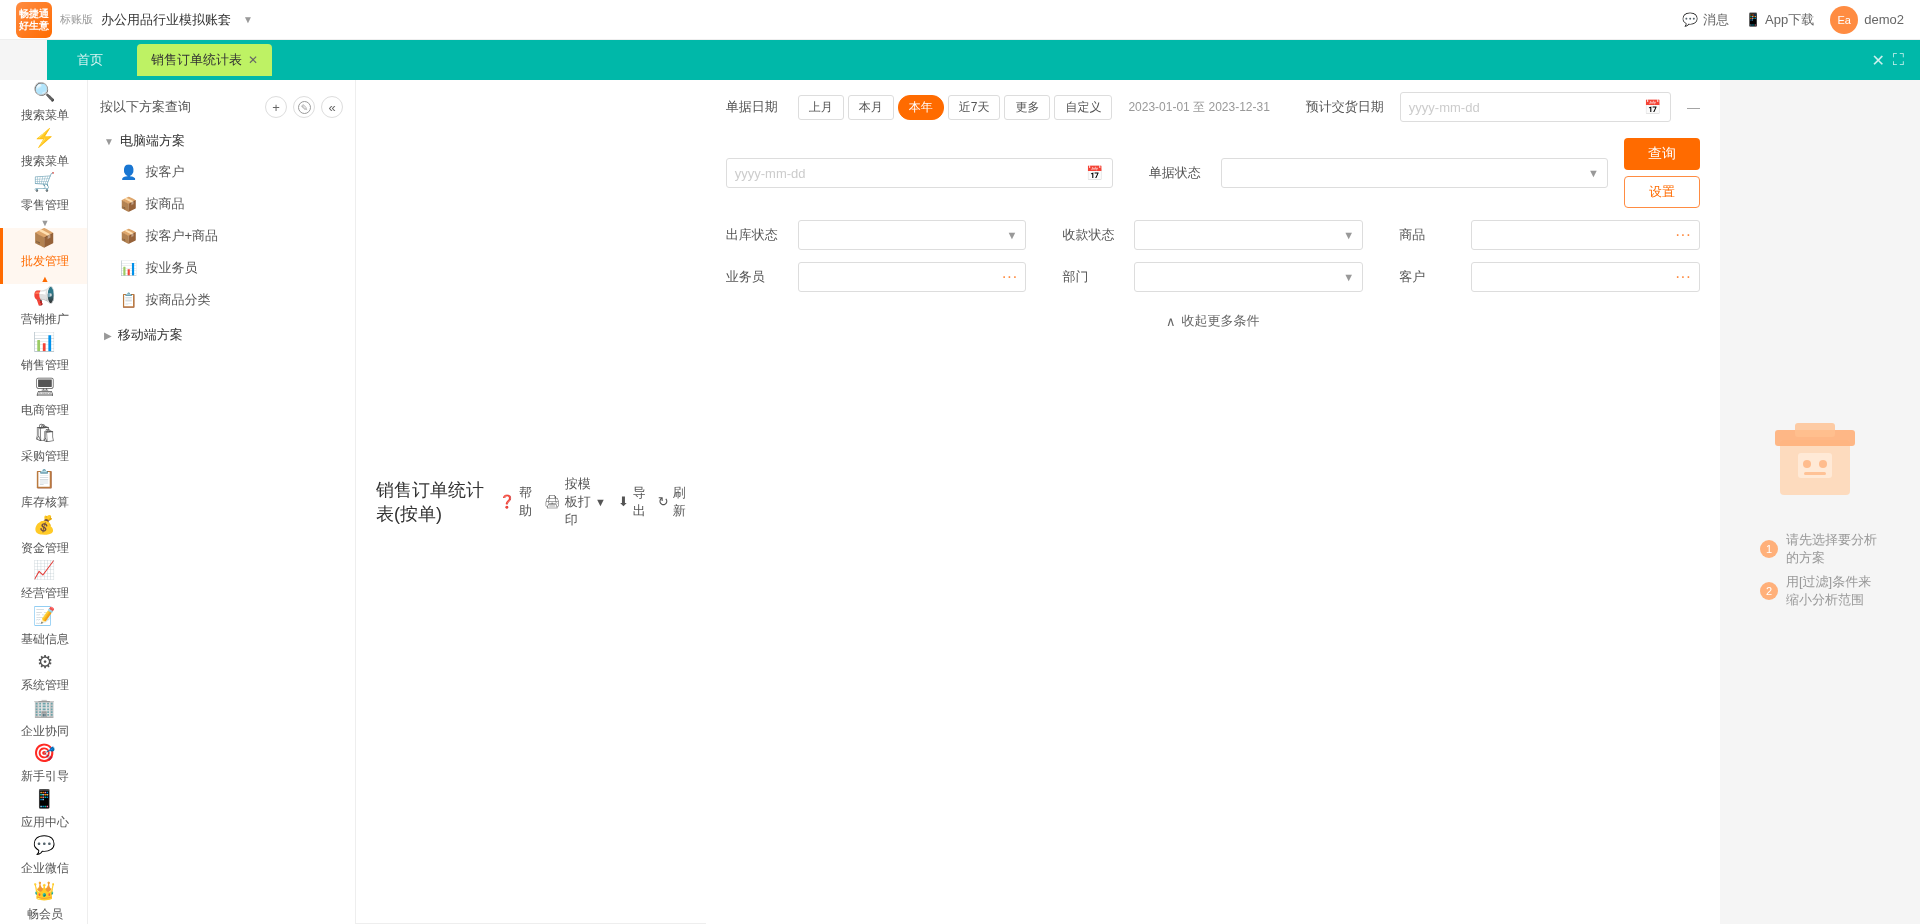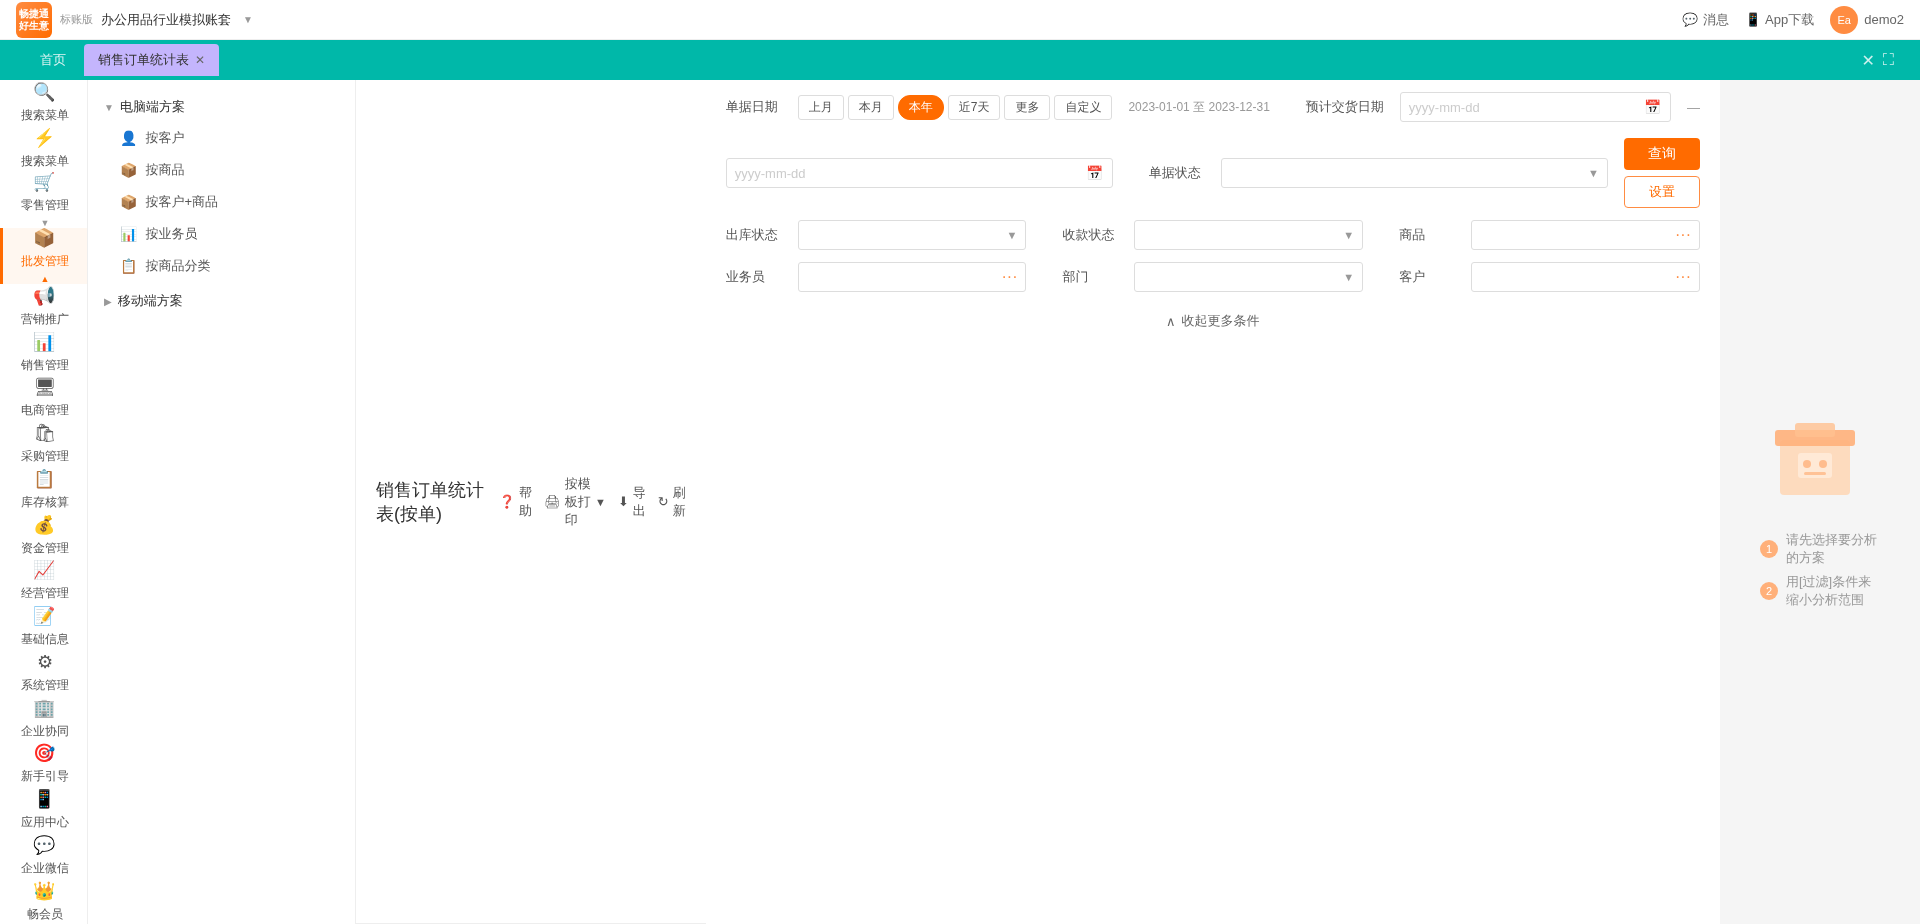--- a/index.html
+++ b/index.html
@@ -9,24 +9,24 @@
     .top-bar { background: #fff; height: 40px; display: flex; align-items: center; justify-content: space-between; padding: 0 16px; border-bottom: 1px solid #eee; flex-shrink: 0; }
     .top-bar-left { display: flex; align-items: center; gap: 8px; }
     .logo-box { width: 36px; height: 36px; background: linear-gradient(135deg, #ff8c42, #ff6b00); border-radius: 6px; display: flex; align-items: center; justify-content: center; color: white; font-size: 10px; font-weight: bold; line-height: 1.1; text-align: center; }
     .app-title { display: flex; align-items: center; gap: 12px; font-size: 13px; color: #333; }
     .dropdown-arrow { color: #999; font-size: 10px; }
     .top-bar-right { display: flex; align-items: center; gap: 16px; color: #666; font-size: 13px; }
     .top-bar-right span { display: flex; align-items: center; gap: 4px; cursor: pointer; }
     .avatar { width: 28px; height: 28px; border-radius: 50%; background: #ff8c42; display: flex; align-items: center; justify-content: center; color: white; font-size: 11px; }
 
     
-    .tab-bar { background: #00b8a9; height: 40px; display: flex; align-items: center; padding: 0 26px; flex-shrink: 0; gap: 4px; }
+    .tab-bar { background: #00b8a9; height: 40px; display: flex; align-items: center; padding: 0 16px; flex-shrink: 0; gap: 20px; margin-left: 47px; }
     .tab { height: 32px; display: flex; align-items: center; padding: 0 14px; border-radius: 4px 4px 0 0; font-size: 13px; cursor: pointer; gap: 6px; }
     .tab.home { background: transparent; color: rgba(255,255,255,0.85); }
-    .tab.active { background: #c4b5fd; color: #333; }
+    .tab.active { background: #bef264; color: #333; }
     .tab-close { color: #666; font-size: 12px; cursor: pointer; }
     .tab-bar-right { margin-left: auto; display: flex; align-items: center; gap: 8px; }
     .tab-bar-icon { color: rgba(255,255,255,0.8); cursor: pointer; font-size: 16px; }
 
     
     .main { display: flex; flex: 1; overflow: hidden; }
 
     
     .sidebar { width: 88px; background: #fff; border-right: 1px solid #eee; display: flex; flex-direction: column; flex-shrink: 0; overflow-y: auto; }
     .sidebar-item { height: 56px; display: flex; flex-direction: column; align-items: center; justify-content: center; cursor: pointer; font-size: 12px; color: #555; border-left: 3px solid transparent; gap: 4px; }
@@ -211,20 +211,33 @@
     </div>
     <div class="sidebar-item">
       <span class="s-icon">👑</span>
       <span>畅会员</span>
     </div>
   </div>
 
   <div class="content">
 
     <div class="left-panel">
+      <div class="panel-header">
+        <span class="panel-title">按以下方案查询</span>
+        <div class="panel-actions">
+          <div class="panel-action-btn">+</div>
+          <div class="panel-action-btn">
+            <svg width="13" height="13" viewBox="0 0 13 13" fill="none">
+                <circle cx="6.5" cy="6.5" r="6" stroke="#999" stroke-width="1"></circle>
+                <text x="6.5" y="10" text-anchor="middle" font-size="9" fill="#999">✎</text>
+              </svg>
+          </div>
+          <div class="panel-action-btn">«</div>
+        </div>
+      </div>
 
       <div class="tree-section">
         <div class="tree-group">
           <div class="tree-group-header">
             <span class="triangle">▼</span>
             <span>电脑端方案</span>
           </div>
           <div class="tree-item">
             <span class="tree-item-icon">👤</span>
             <span>按客户</span>

